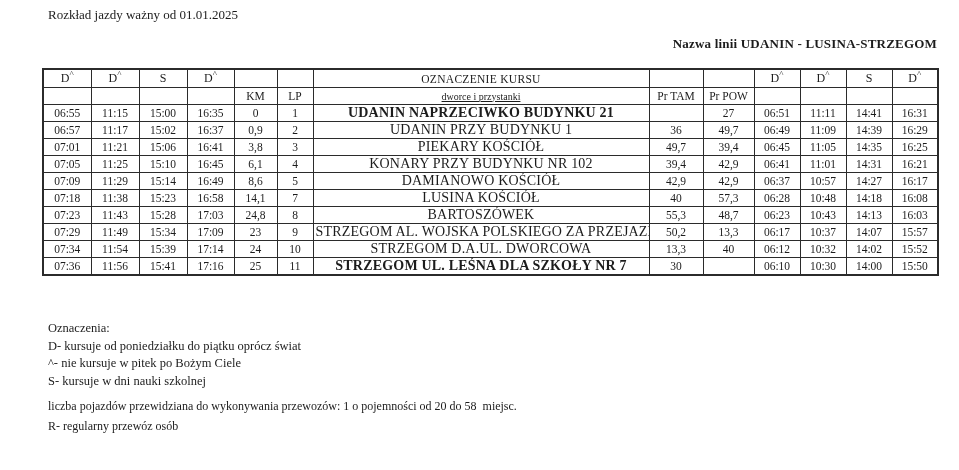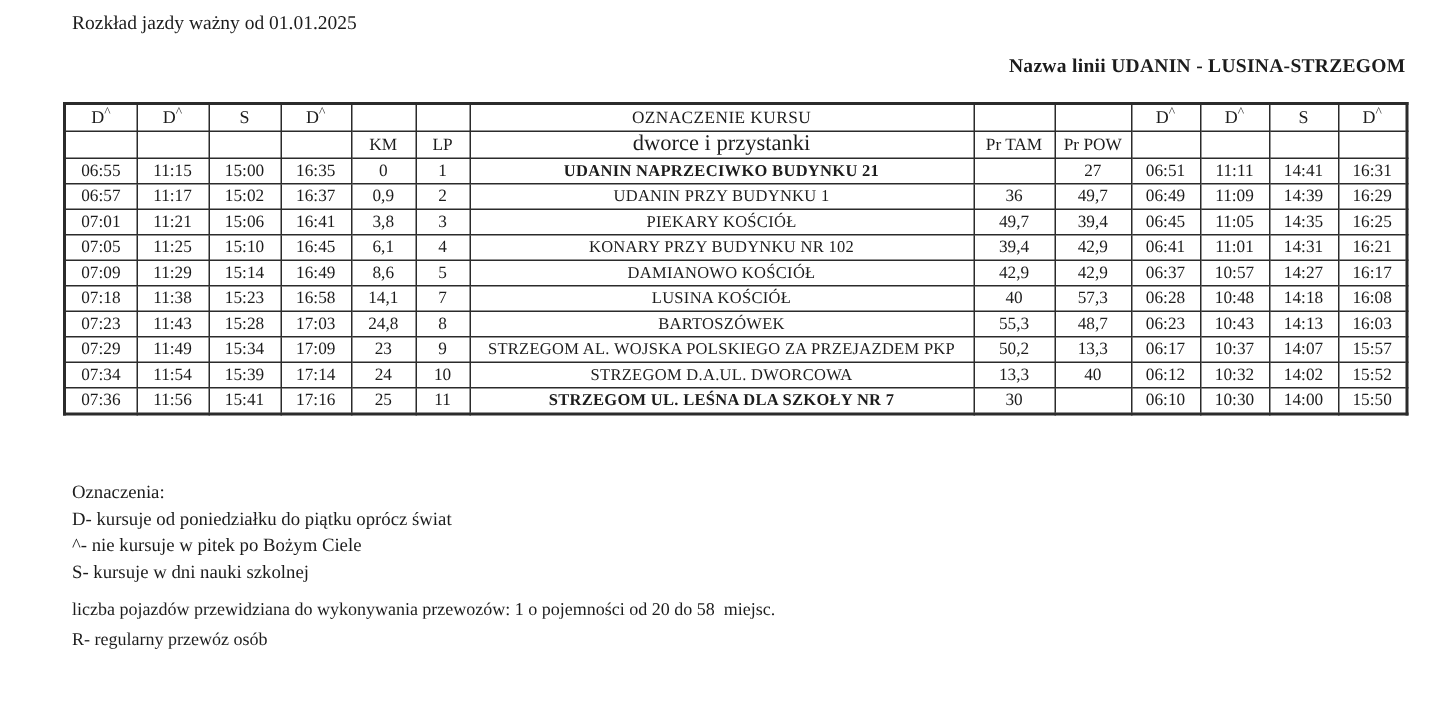--- a/index.html
+++ b/index.html
@@ -49,22 +49,22 @@
   }
   table.timetable { border: 2px solid #2b2b2b; }
   table.timetable thead tr.hdr-top th { height: 17px; }
   th.day-header {
     text-align: left;
     padding-left: 4px;
     font-size: 12px;
   }
   th.day-header sup { font-size: 9px; line-height: 0; }
   th.course-header { font-size: 11.5px; letter-spacing: 0.3px; }
-  th.stops-header { font-size: 15px; }
-  td.stop-cell { font-size: 11px; letter-spacing: 0.2px; margin-left: 24px; }
+  th.stops-header { font-size: 10px; text-decoration: underline; }
+  td.stop-cell { font-size: 14px; letter-spacing: 0.2px; margin-left: 24px; }
   tr.bold-row td.stop-cell { font-weight: bold; }
   .legend-block {
     position: absolute;
     left: 48px;
     top: 320px;
     font-size: 12.5px;
     line-height: 17.5px;
   }
   .footer-block {
     position: absolute;

